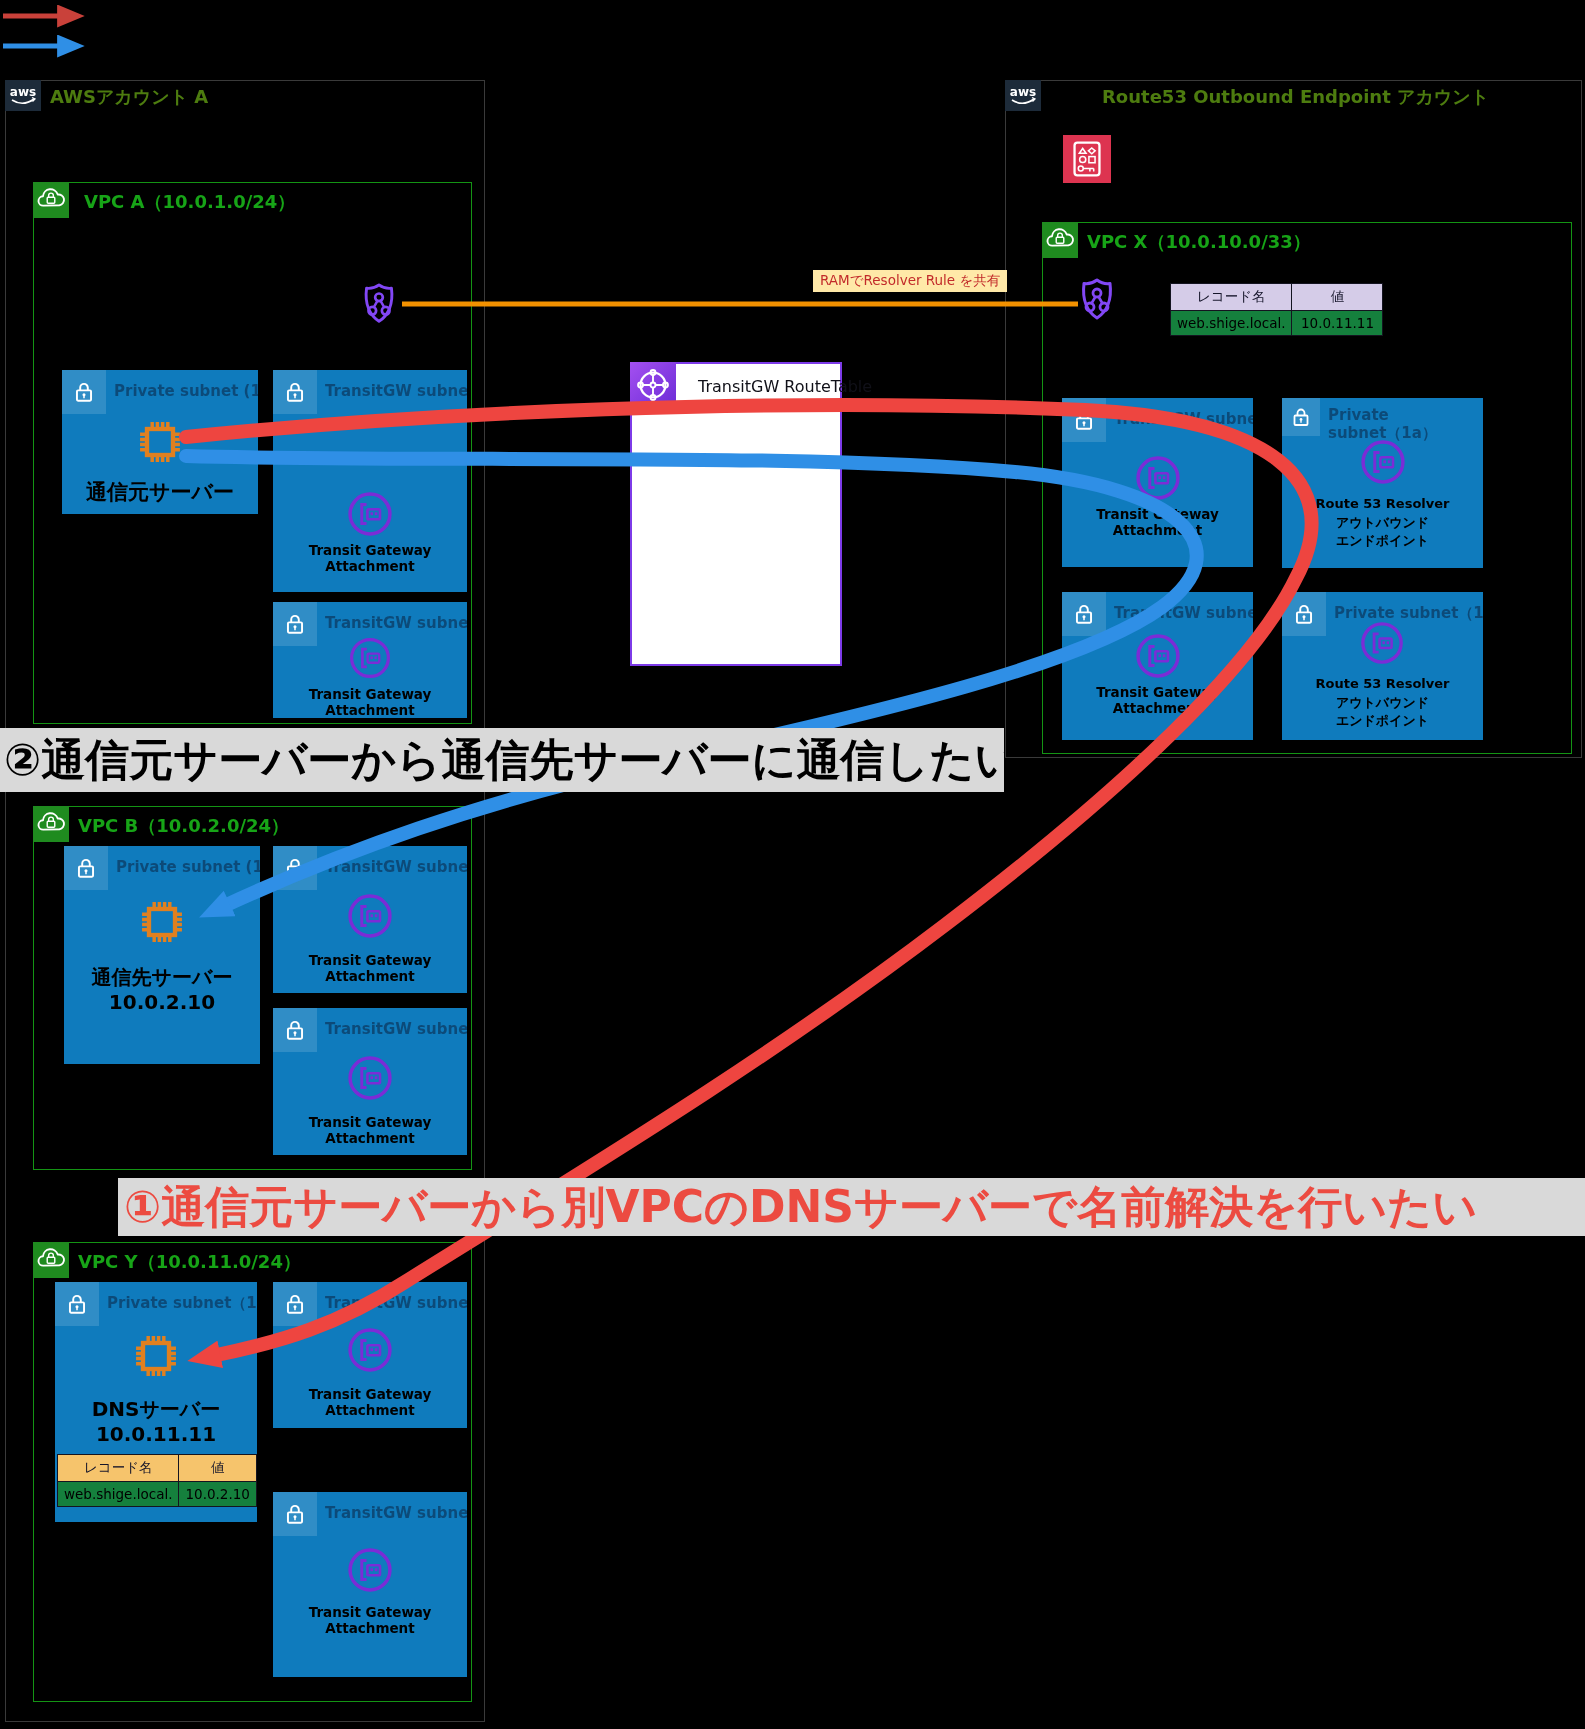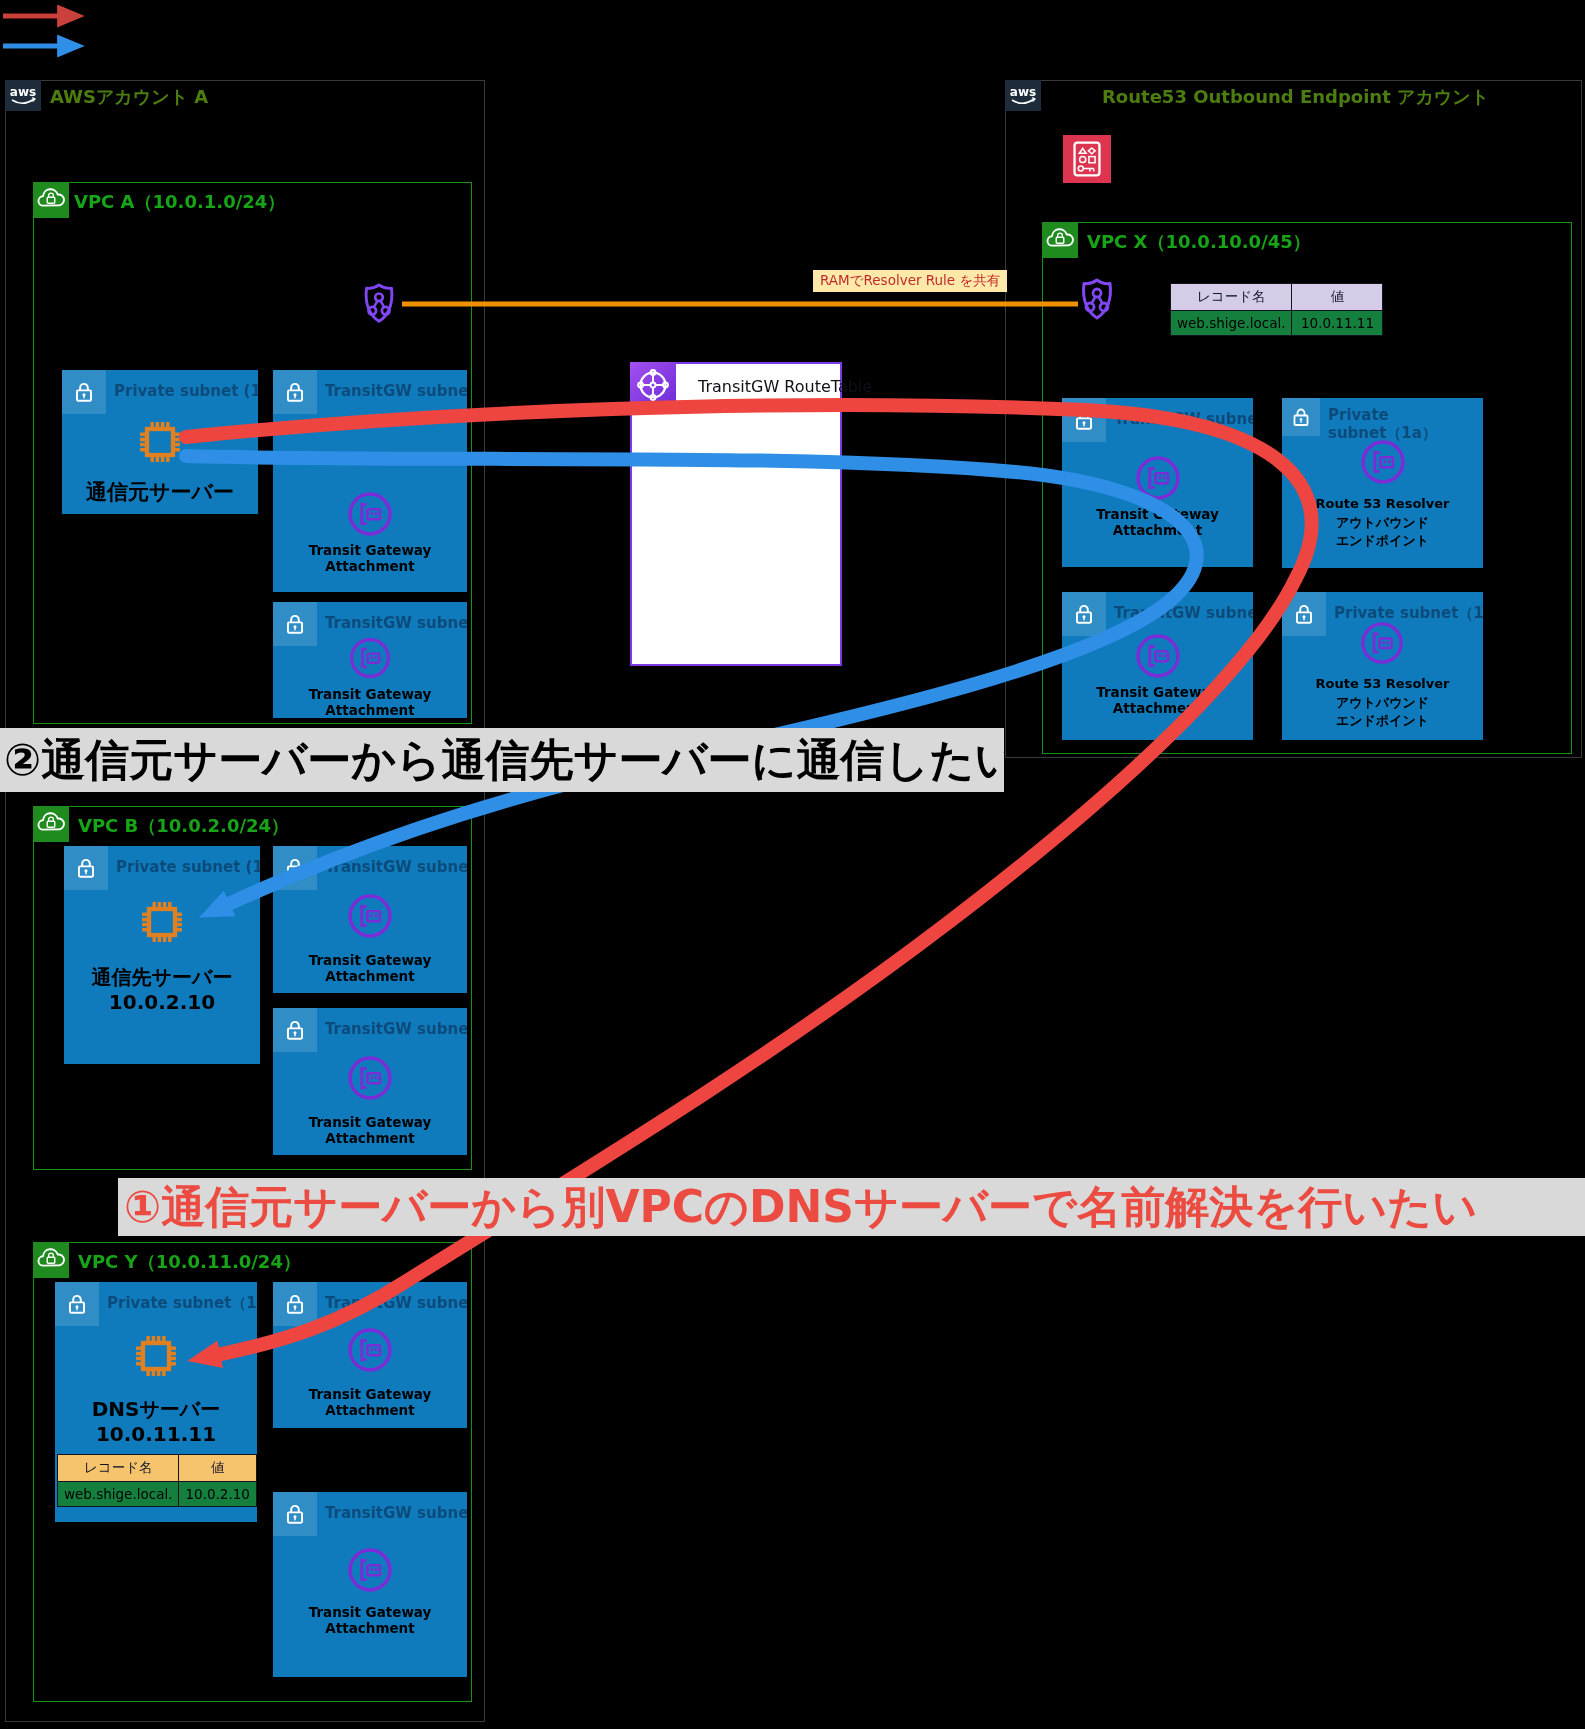--- a/index.html
+++ b/index.html
@@ -111,21 +111,21 @@
       </svg>
   </div>
   <div class="acct-title" style="left:50px;top:85px">AWSアカウント A</div>
 
   <div class="vpc" style="left:33px;top:182px;width:437px;height:540px"></div>
   <div class="vpc-iconbox" style="left:33px;top:182px">
     <svg viewBox="0 0 36 36" width="34" height="34">
         <use href="#i-cloud"></use>
       </svg>
   </div>
-  <div class="vpc-title" style="left:74px;top:190px">VPC A（10.0.1.0/24）</div>
+  <div class="vpc-title" style="left:84px;top:190px">VPC A（10.0.1.0/24）</div>
 
   <div class="sn" style="left:62px;top:370px;width:196px;height:144px">
     <div class="lockb">
         <svg viewBox="0 0 24 24" width="26" height="26">
           <use href="#i-lock"></use>
         </svg>
       </div>
     <div class="sn-title">Private subnet (1a)</div>
     <div class="icbox chipc" style="left:72px;top:46px">
         <svg viewBox="0 0 60 60" width="52" height="52">
@@ -298,21 +298,21 @@
         <use href="#i-ram"></use>
       </svg>
   </div>
 
   <div class="vpc" style="left:1042px;top:222px;width:528px;height:530px"></div>
   <div class="vpc-iconbox" style="left:1042px;top:222px">
     <svg viewBox="0 0 36 36" width="34" height="34">
         <use href="#i-cloud"></use>
       </svg>
   </div>
-  <div class="vpc-title" style="left:1087px;top:230px">VPC X（10.0.10.0/45）</div>
+  <div class="vpc-title" style="left:1087px;top:230px">VPC X（10.0.10.0/33）</div>
 
   <table class="rec rec-x" style="left:1170px;top:283px">
     <tbody>
         <tr>
       <th class="c1">レコード名</th>
       <th class="c2">値</th>
     </tr>
     <tr>
       <td class="c1">web.shige.local.</td>
       <td class="c2">10.0.11.11</td>

